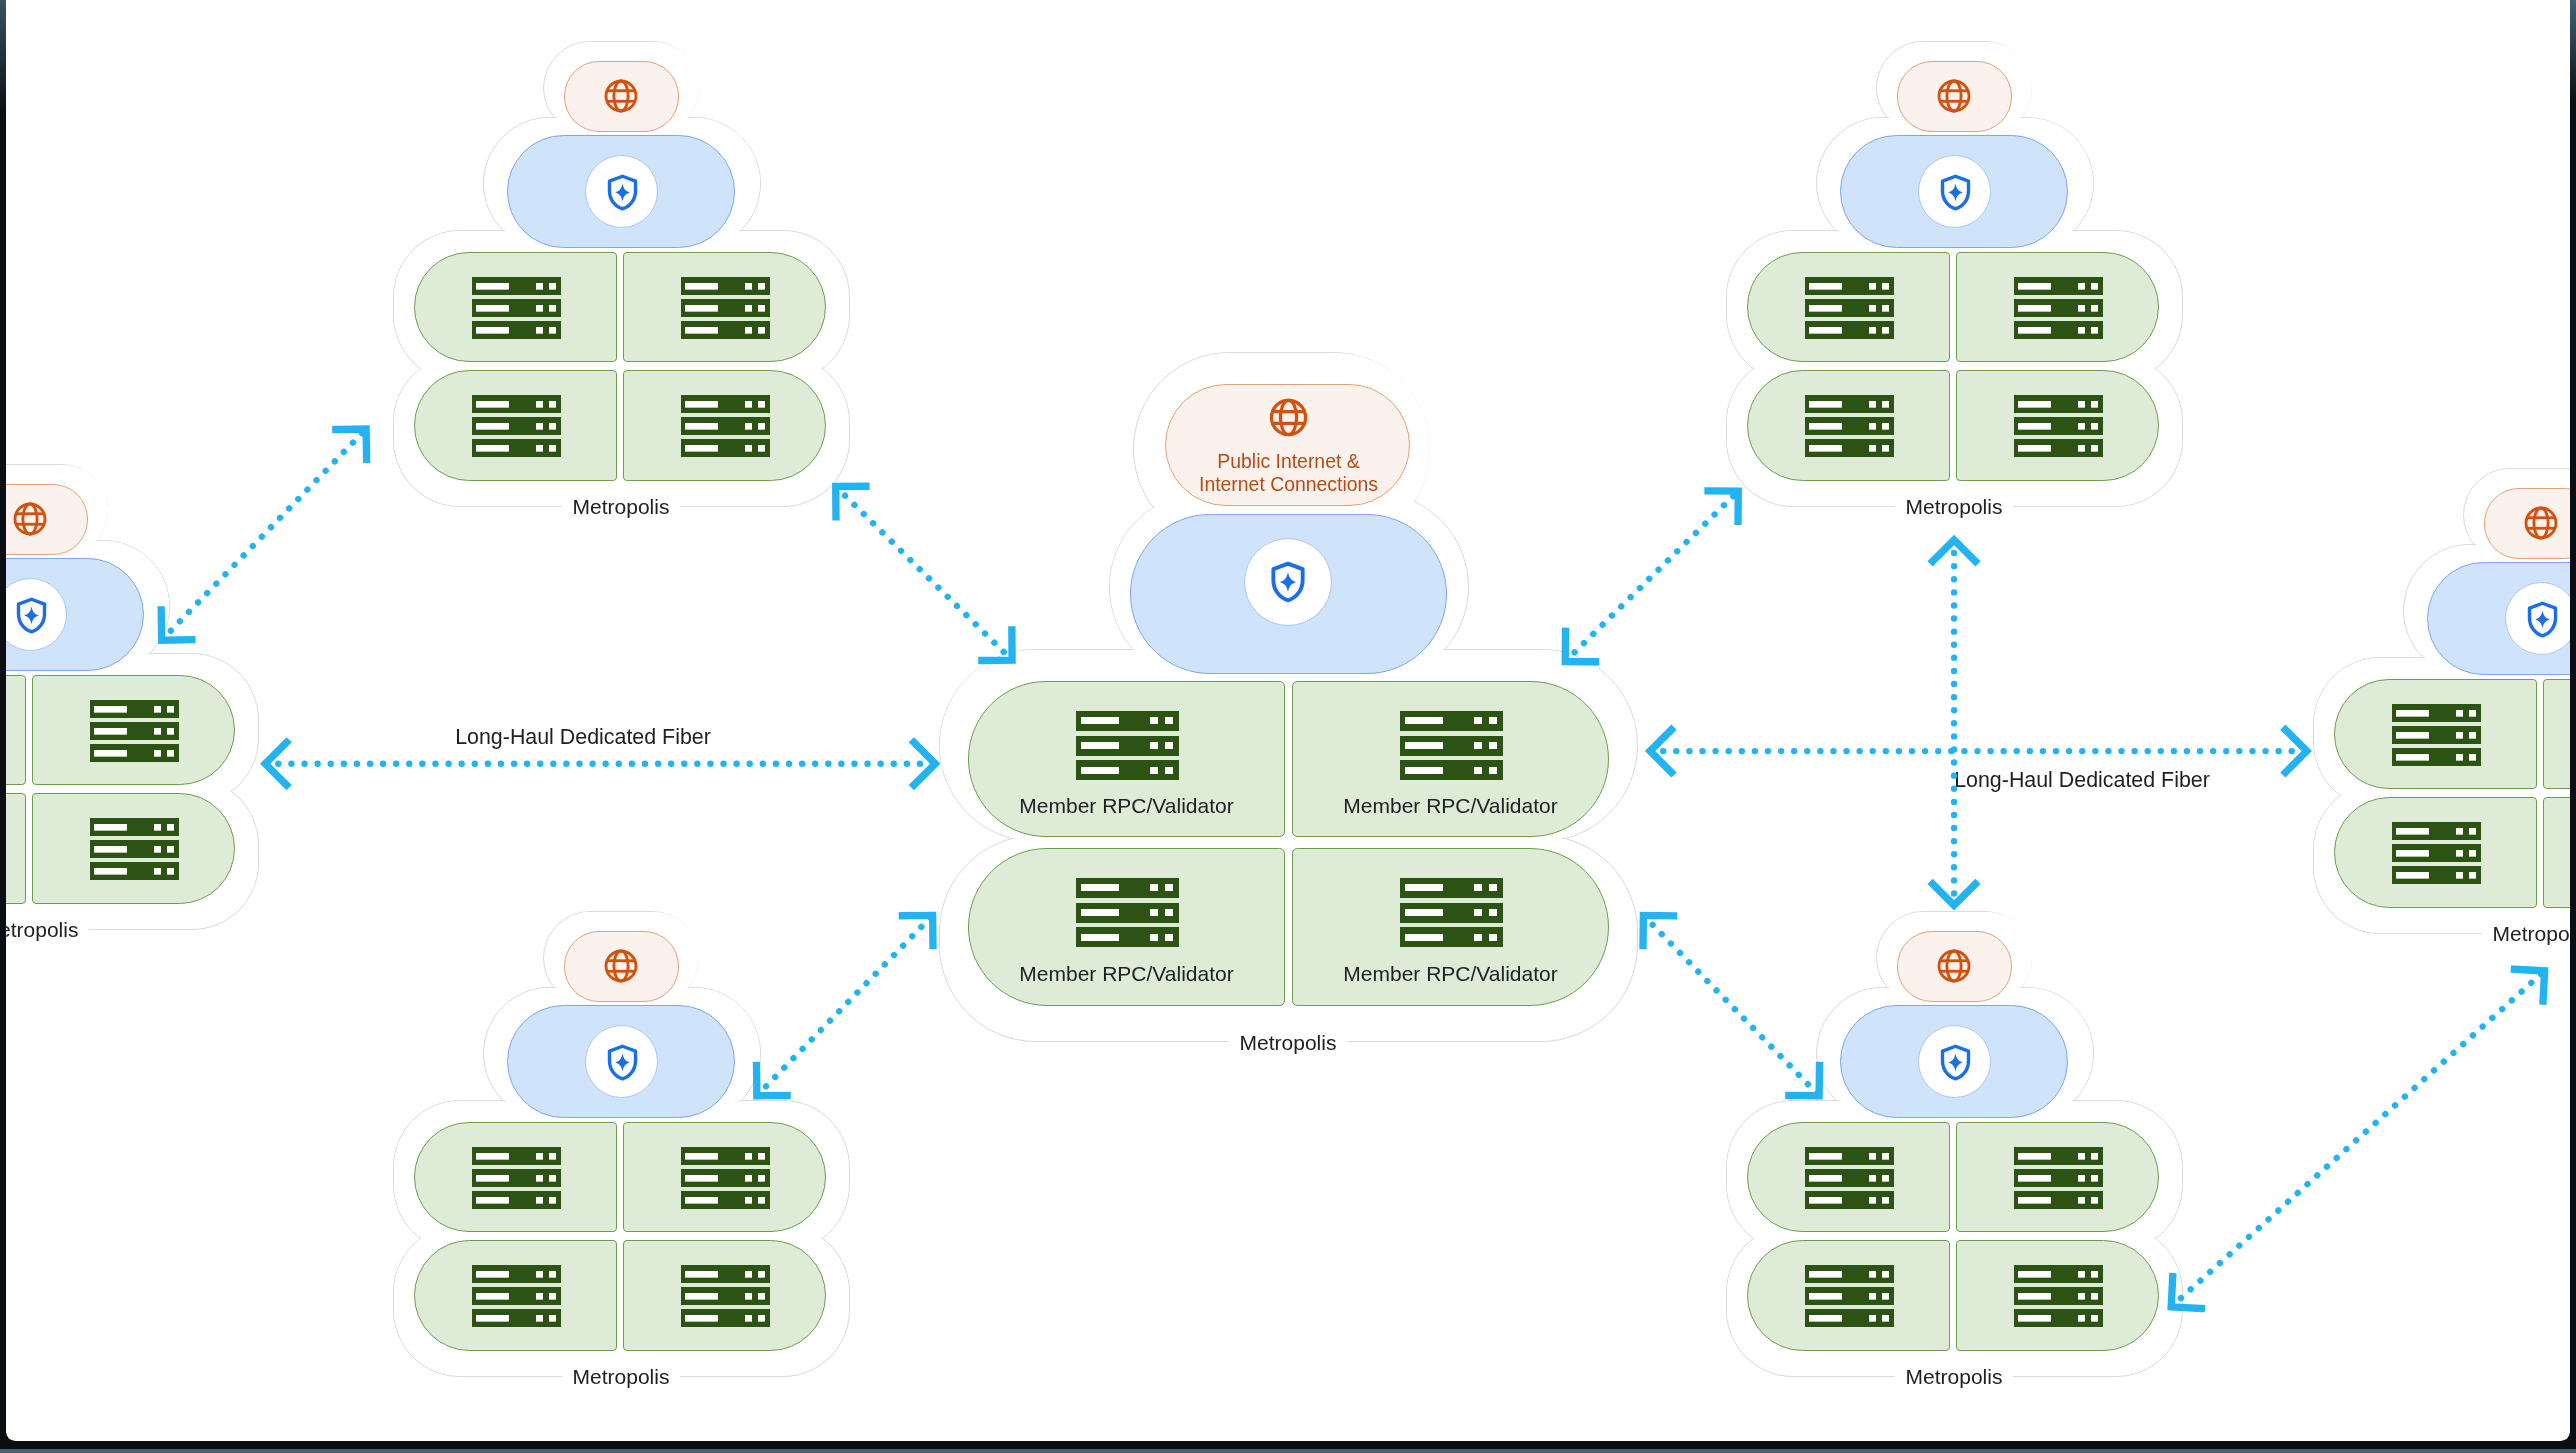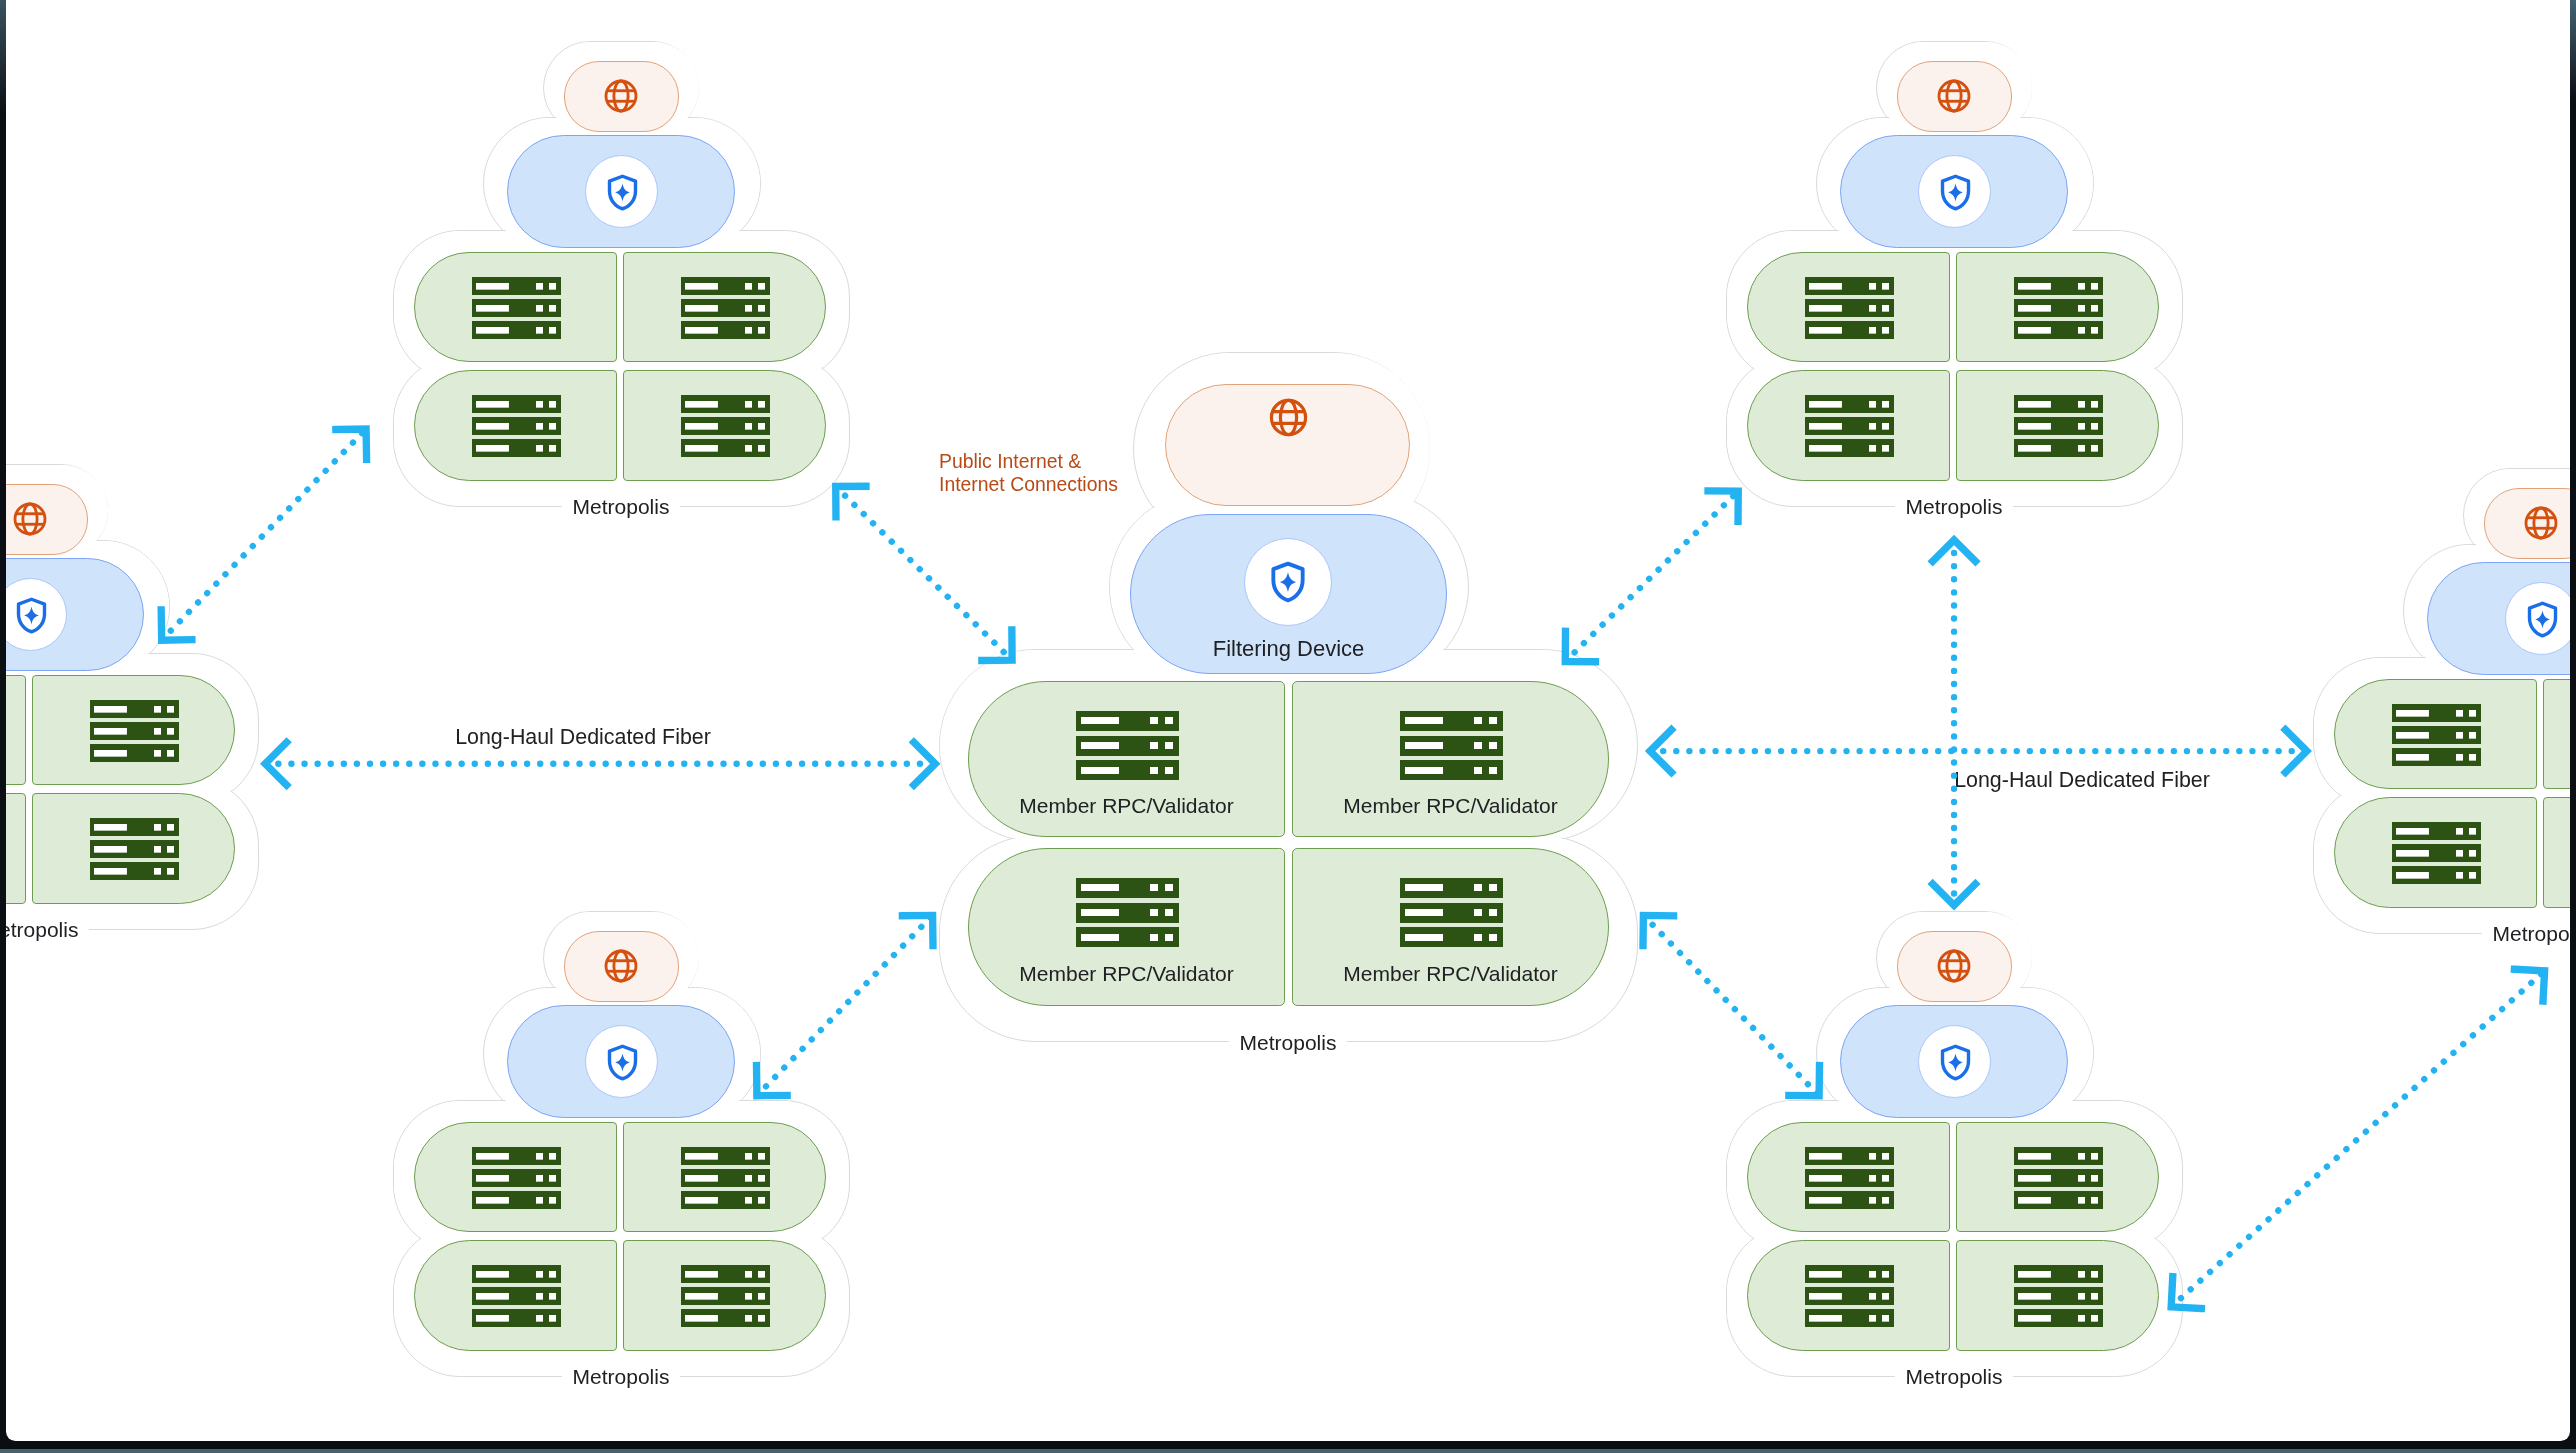--- a/index.html
+++ b/index.html
@@ -36,21 +36,21 @@
       #2c5314;}
   .sat .bar{width:89px;height:18px;margin-bottom:4px;}
   .ctr .bar{width:103px;height:20px;margin-bottom:4.7px;}
   .bar:last-child{margin-bottom:0;}
 
   .mline{position:absolute;height:0;border-top:1.3px solid #d9dadc;z-index:3;}
   .mlab{position:absolute;transform:translate(-50%,-50%);z-index:4;background:#fff;padding:0 10.7px;
         font-size:21px;color:#202124;white-space:nowrap;}
   .glab{position:absolute;left:0;right:0;text-align:center;z-index:4;font-size:21px;color:#202124;}
   .flab{position:absolute;left:0;right:0;text-align:center;z-index:4;font-size:22px;color:#202124;transform:translateY(-50%);}
-  .otext{position:absolute;left:0;right:0;text-align:left;z-index:4;font-size:19.4px;line-height:23.4px;
+  .otext{position:absolute;left:0;right:0;text-align:center;z-index:4;font-size:19.4px;line-height:23.4px;
          color:#b84a16;font-weight:500;}
   .fiberlab{position:absolute;transform:translate(-50%,-50%);z-index:4;font-size:21.4px;color:#202124;white-space:nowrap;}
   #links{position:absolute;left:0;top:0;z-index:5;}
   .hiddefs{position:absolute;width:0;height:0;overflow:hidden;}
 </style>
 </head>
 <body>
 
 <svg class="hiddefs" aria-hidden="true">
   <defs>
@@ -84,21 +84,20 @@
     <div class="otext" style="top:98px;">
       <div>Public Internet &amp;</div>
       <div>Internet Connections</div>
     </div>
 
     <div class="node bpill" style="left:191px;top:162px;width:317px;height:160px;border-radius:80px;"></div>
     <div class="node wcirc" style="left:305px;top:186px;width:88px;height:88px;"></div>
     <svg class="icon" style="left:327px;top:208px;" width="44" height="44" viewBox="0 0 48 48">
         <use href="#shield"></use>
       </svg>
-    <div class="flab" style="top:297px;">Filtering Device</div>
 
     <div class="node gbox" style="left:29px;top:329px;width:317px;height:156px;border-radius:80px 5.3px 5.3px 80px;">
       <div class="srv" style="left:107px;top:29px;">
         <div class="bar"></div>
           <div class="bar"></div>
           <div class="bar"></div>
       </div>
       <div class="glab" style="top:112px;">Member RPC/Validator</div>
     </div>
     <div class="node gbox" style="left:353px;top:329px;width:317px;height:156px;border-radius:5.3px 80px 80px 5.3px;">

